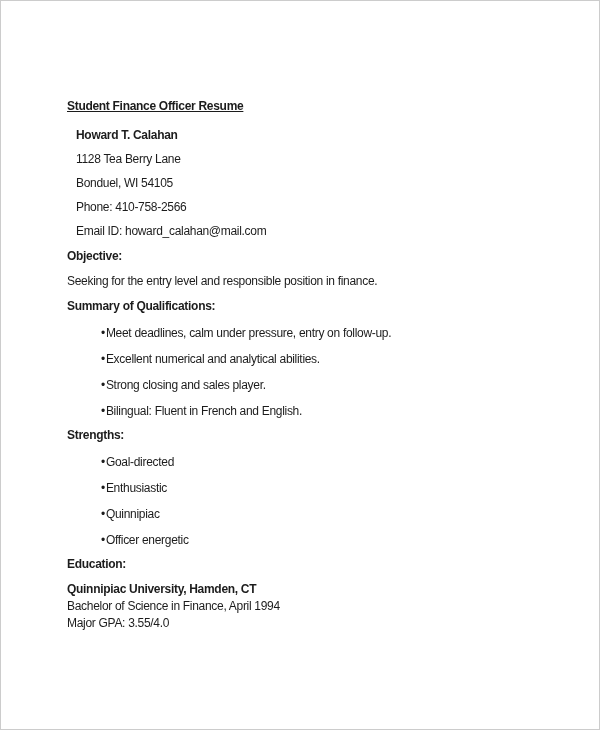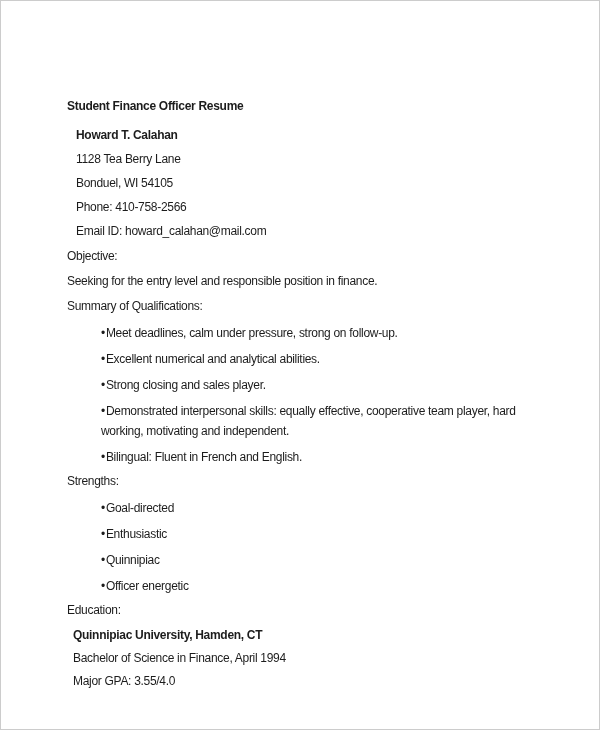--- a/index.html
+++ b/index.html
@@ -15,32 +15,32 @@
     background: #ffffff;
     border: 1px solid #cccccc;
     padding: 97px 58px 0 66px;
     overflow: hidden;
     font-family: "Liberation Sans", "DejaVu Sans", sans-serif;
     font-size: 12px;
     letter-spacing: -0.3px;
     color: #1c1c1c;
   }
   p { margin: 0 0 9px 0; line-height: 16px; }
-  .doc-title { font-weight: bold; margin-bottom: 14px; }
+  .doc-title { font-weight: bold; margin-bottom: 14px; text-decoration: underline; }
   .contact-block { margin-bottom: 6px; }
   .contact-block p { margin: 9px; line-height: 15px; }
   .contact-name { font-weight: bold; }
-  .section-heading { font-weight: normal; }
+  .section-heading { font-weight: bold; }
   .bullet-item {
     margin: 0 0 6px 0;
     padding-left: 34px;
     line-height: 20px;
   }
   .bullet-char { margin-right: 1px; }
-  .edu-block p { margin: 6px; line-height: 17px; }
+  .edu-block p { margin: 0; line-height: 17px; }
   .edu-school { font-weight: bold; }
 </style>
 </head>
 <body>
 
 <div class="page">
 
   <p class="doc-title">Student Finance Officer Resume</p>
 
   <div class="contact-block">
@@ -49,24 +49,23 @@
     <p>Bonduel, WI 54105</p>
     <p>Phone: 410-758-2566</p>
     <p>Email ID: howard_calahan@mail.com</p>
   </div>
 
   <p class="section-heading">Objective:</p>
   <p>Seeking for the entry level and responsible position in finance.</p>
 
   <p class="section-heading">Summary of Qualifications:</p>
 
-  <p class="bullet-item"><span class="bullet-char">•</span><span>Meet deadlines, calm under pressure, strong on follow-up.</span></p>
+  <p class="bullet-item"><span class="bullet-char">•</span><span>Meet deadlines, calm under pressure, entry on follow-up.</span></p>
   <p class="bullet-item"><span class="bullet-char">•</span><span>Excellent numerical and analytical abilities.</span></p>
   <p class="bullet-item"><span class="bullet-char">•</span><span>Strong closing and sales player.</span></p>
-  <p class="bullet-item"><span class="bullet-char">•</span><span>Demonstrated interpersonal skills: equally effective, cooperative team player, hard working, motivating and independent.</span></p>
   <p class="bullet-item"><span class="bullet-char">•</span><span>Bilingual: Fluent in French and English.</span></p>
 
   <p class="section-heading">Strengths:</p>
 
   <p class="bullet-item"><span class="bullet-char">•</span><span>Goal-directed</span></p>
   <p class="bullet-item"><span class="bullet-char">•</span><span>Enthusiastic</span></p>
   <p class="bullet-item"><span class="bullet-char">•</span><span>Quinnipiac</span></p>
   <p class="bullet-item"><span class="bullet-char">•</span><span>Officer energetic</span></p>
 
   <p class="section-heading">Education:</p>

